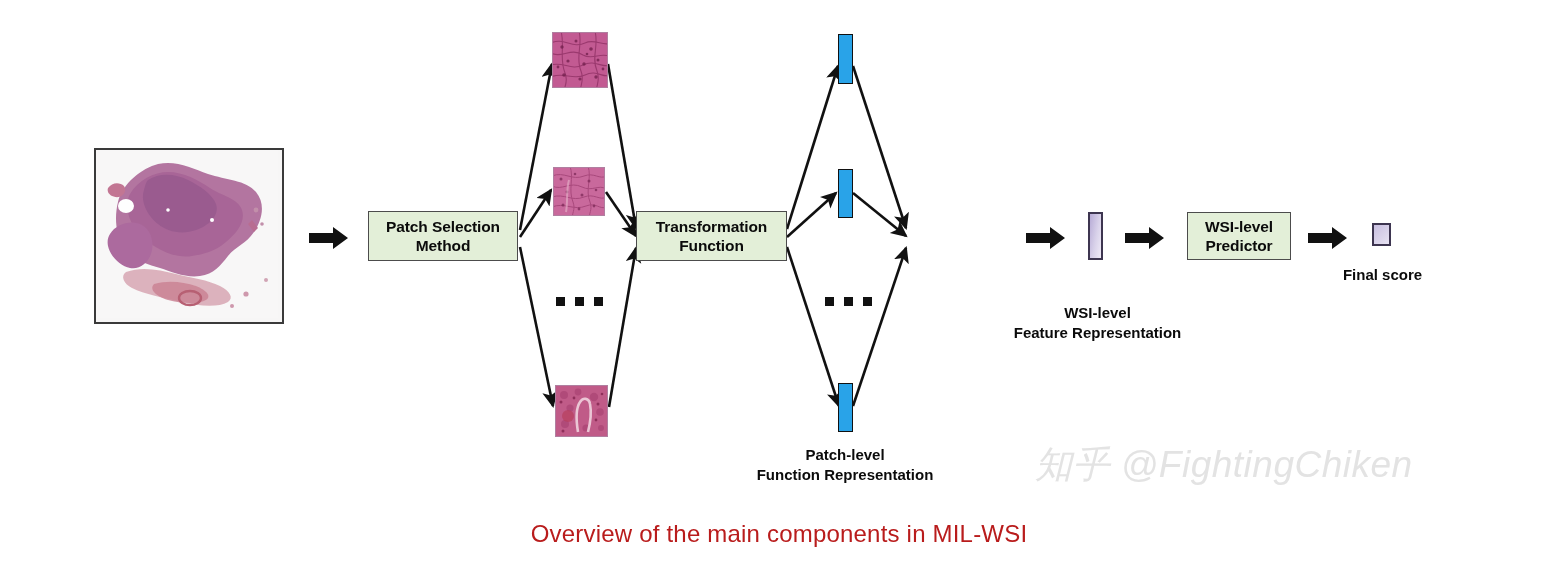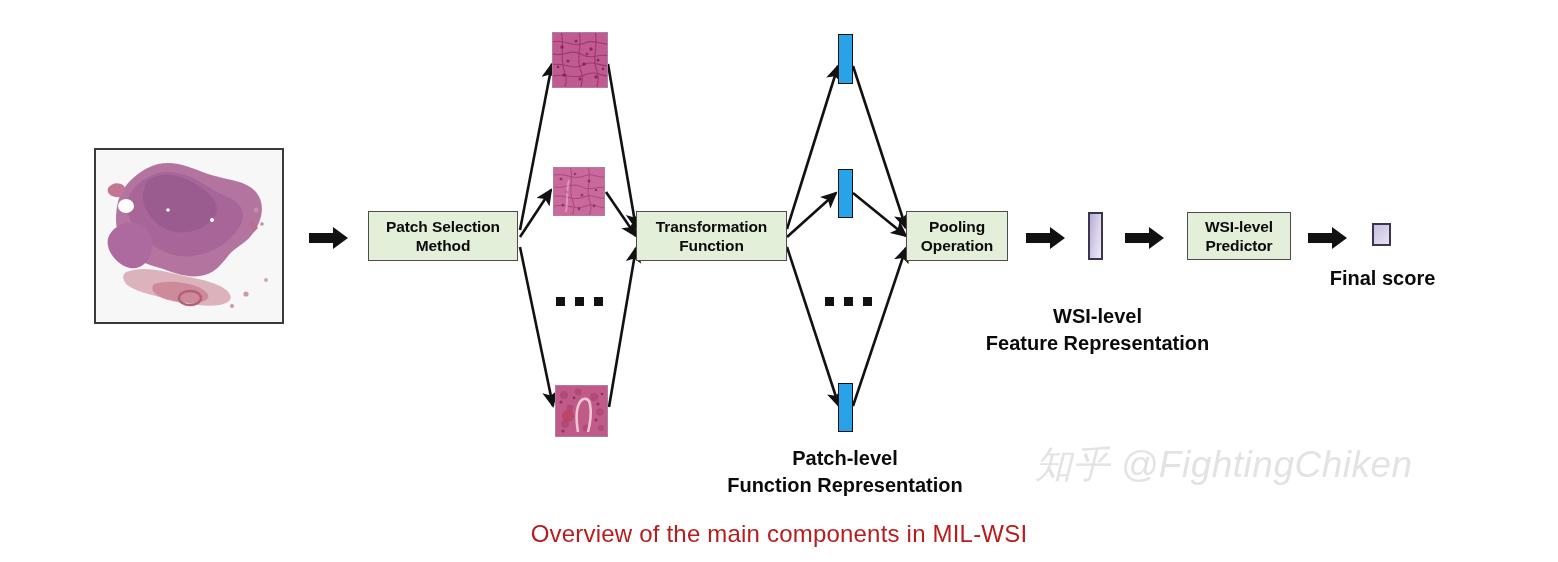--- a/index.html
+++ b/index.html
@@ -82,21 +82,21 @@
   .ellipsis i {
     display: block;
     width: 9px; height: 9px;
     background: #111111;
   }
 
   
   .capt {
     position: absolute;
     font-weight: bold;
-    font-size: 20px;
+    font-size: 15px;
     color: #0b0b0b;
     text-align: center;
     line-height: 1.35;
     white-space: pre-line;
   }
 
   
   #edges { position: absolute; left: 0; top: 0; }
 
   
@@ -195,24 +195,20 @@
   <div class="proc-box abs" style="left:368px; top:211px; width:150px; height:50px;">
     <span style="white-space:pre-line;">Patch Selection
 Method</span>
   </div>
 
   <div class="proc-box abs" style="left:636px; top:211px; width:151px; height:50px;">
     <span style="white-space:pre-line;">Transformation
 Function</span>
   </div>
 
-  <div class="proc-box abs" style="left:906px; top:211px; width:102px; height:50px;">
-    <span style="white-space:pre-line;">Pooling
-Operation</span>
-  </div>
 
   <div class="proc-box abs" style="left:1187px; top:212px; width:104px; height:48px;">
     <span style="white-space:pre-line;">WSI-level
 Predictor</span>
   </div>
 
   <div class="patch" style="left:552px; top:32px; width:56px; height:56px;">
     <svg width="54" height="54" viewBox="0 0 54 54">
       <rect width="54" height="54" fill="#c25a92"></rect>
       <g stroke="#8e2f63" stroke-width="1.1" fill="none" opacity="0.75">

